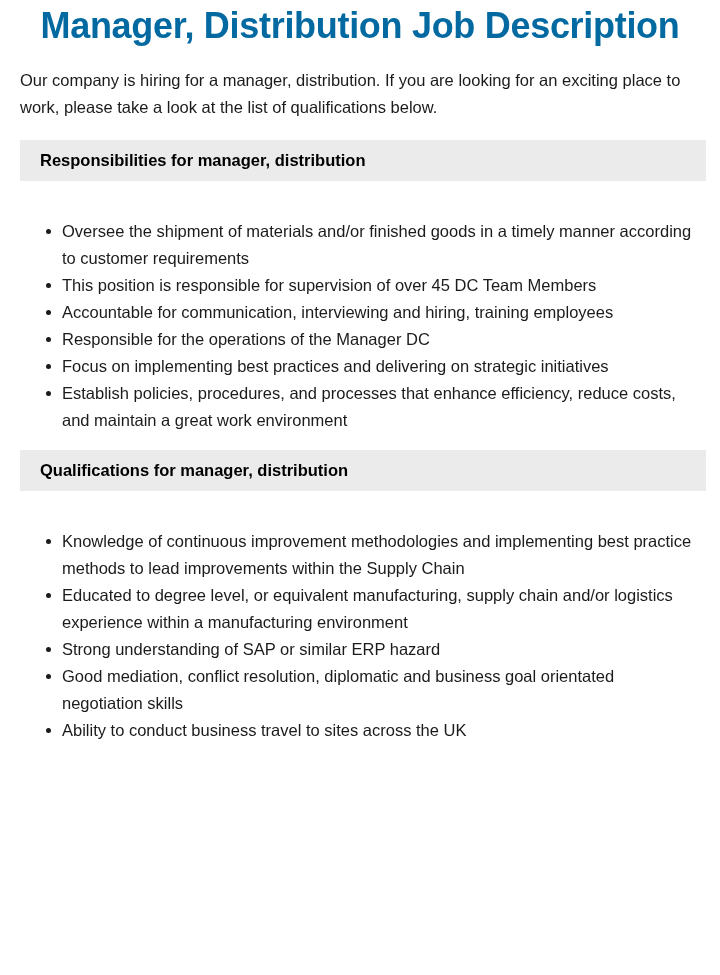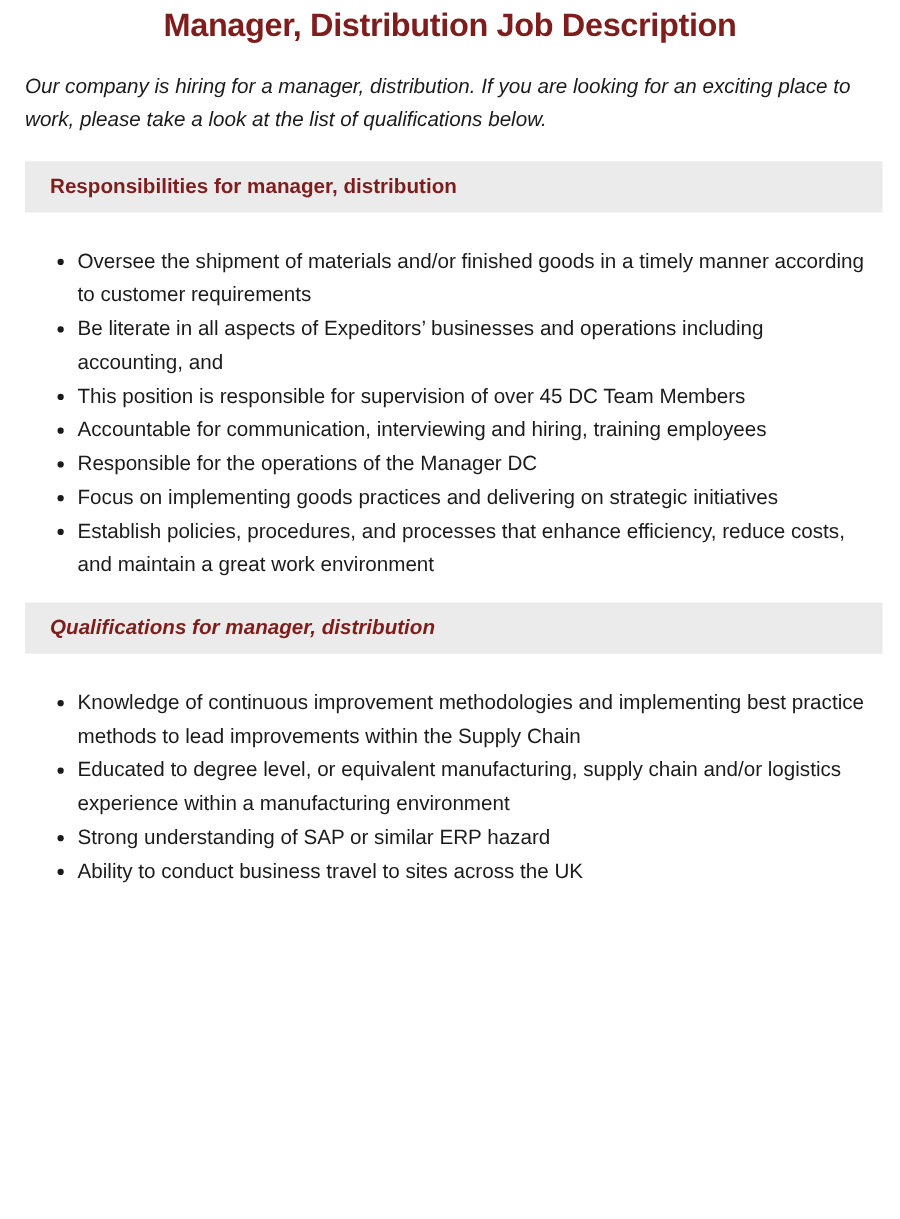--- a/index.html
+++ b/index.html
@@ -8,43 +8,42 @@
     width: 720px;
     height: 975px;
     font-family: "Liberation Sans", "DejaVu Sans", sans-serif;
     color: #1b1b1b;
     overflow: hidden;
     position: relative;
   }
   .page-title {
     margin-top: 5px;
     text-align: center;
-    font-size: 26px;
+    font-size: 36px;
     font-weight: 800;
     letter-spacing: -0.3px;
-    color: #7f1d1d;
+    color: #0369a1;
   }
   .intro {
     margin: 20px 25px 0 20px;
     font-size: 16.5px;
     line-height: 27px;
     color: #1b1b1b;
-    font-style: italic;
   }
   .section-header {
     margin: 19px 14px 0 20px;
     background: #ebebeb;
     padding: 11px 10px 11px 20px;
     font-size: 16.5px;
     font-weight: 700;
-    color: #7f1d1d;
+    color: #000000;
   }
   ul.bullet-list {
     list-style: none;
-    margin: 26px 0 0 0;
+    margin: 37px 0 0 0;
     padding: 0 28px 0 62px;
   }
   ul.bullet-list li {
     position: relative;
     font-size: 16.5px;
     line-height: 27px;
     color: #1b1b1b;
   }
   ul.bullet-list li::before {
     content: "";
@@ -61,30 +60,30 @@
 <body>
 
 <h1 class="page-title">Manager, Distribution Job Description</h1>
 
 <p class="intro">Our company is hiring for a manager, distribution. If you are looking for an exciting place to work, please take a look at the list of qualifications below.</p>
 
 <section>
   <div class="section-header">Responsibilities for manager, distribution</div>
   <ul class="bullet-list">
     <li>Oversee the shipment of materials and/or finished goods in a timely manner according to customer requirements</li>
-    <li>Be literate in all aspects of Expeditors’ businesses and operations including accounting, and</li>
     <li>This position is responsible for supervision of over 45 DC Team Members</li>
     <li>Accountable for communication, interviewing and hiring, training employees</li>
     <li>Responsible for the operations of the Manager DC</li>
-    <li>Focus on implementing goods practices and delivering on strategic initiatives</li>
+    <li>Focus on implementing best practices and delivering on strategic initiatives</li>
     <li>Establish policies, procedures, and processes that enhance efficiency, reduce costs, and maintain a great work environment</li>
   </ul>
 </section>
 
 <section>
-  <div class="section-header" style="margin-top:16px;font-style:italic;">Qualifications for manager, distribution</div>
+  <div class="section-header" style="margin-top:16px;">Qualifications for manager, distribution</div>
   <ul class="bullet-list">
     <li>Knowledge of continuous improvement methodologies and implementing best practice methods to lead improvements within the Supply Chain</li>
     <li>Educated to degree level, or equivalent manufacturing, supply chain and/or logistics experience within a manufacturing environment</li>
     <li>Strong understanding of SAP or similar ERP hazard</li>
+    <li>Good mediation, conflict resolution, diplomatic and business goal orientated negotiation skills</li>
     <li>Ability to conduct business travel to sites across the UK</li>
   </ul>
 </section>
 
 </body></html>

